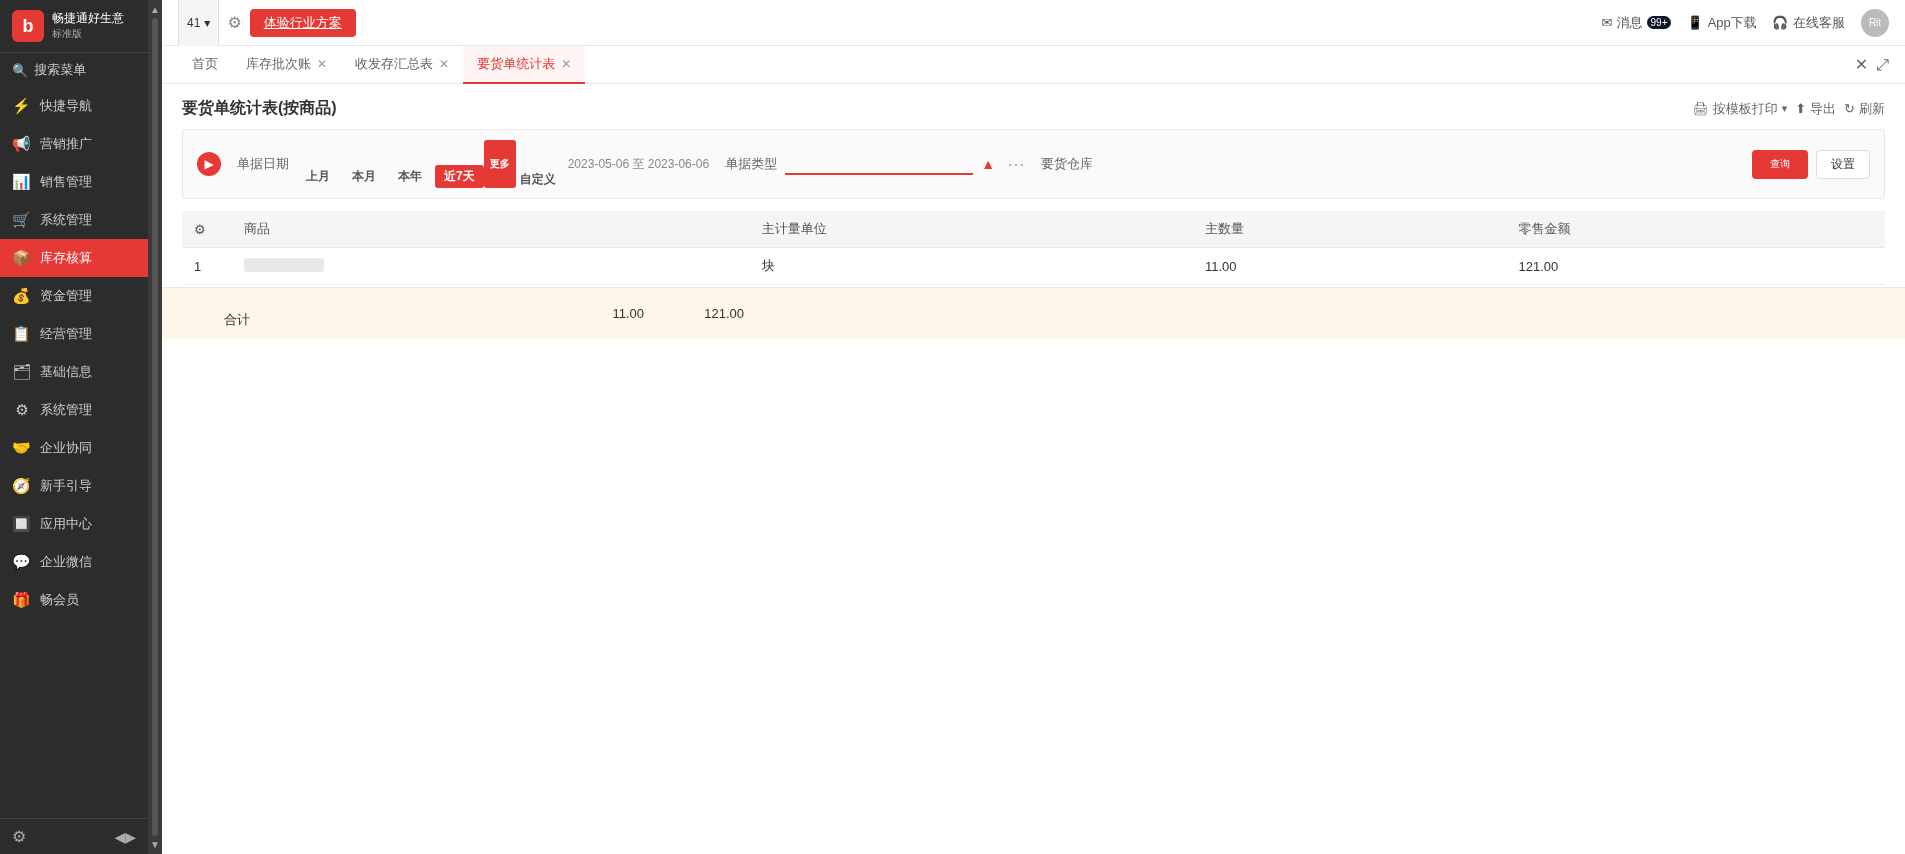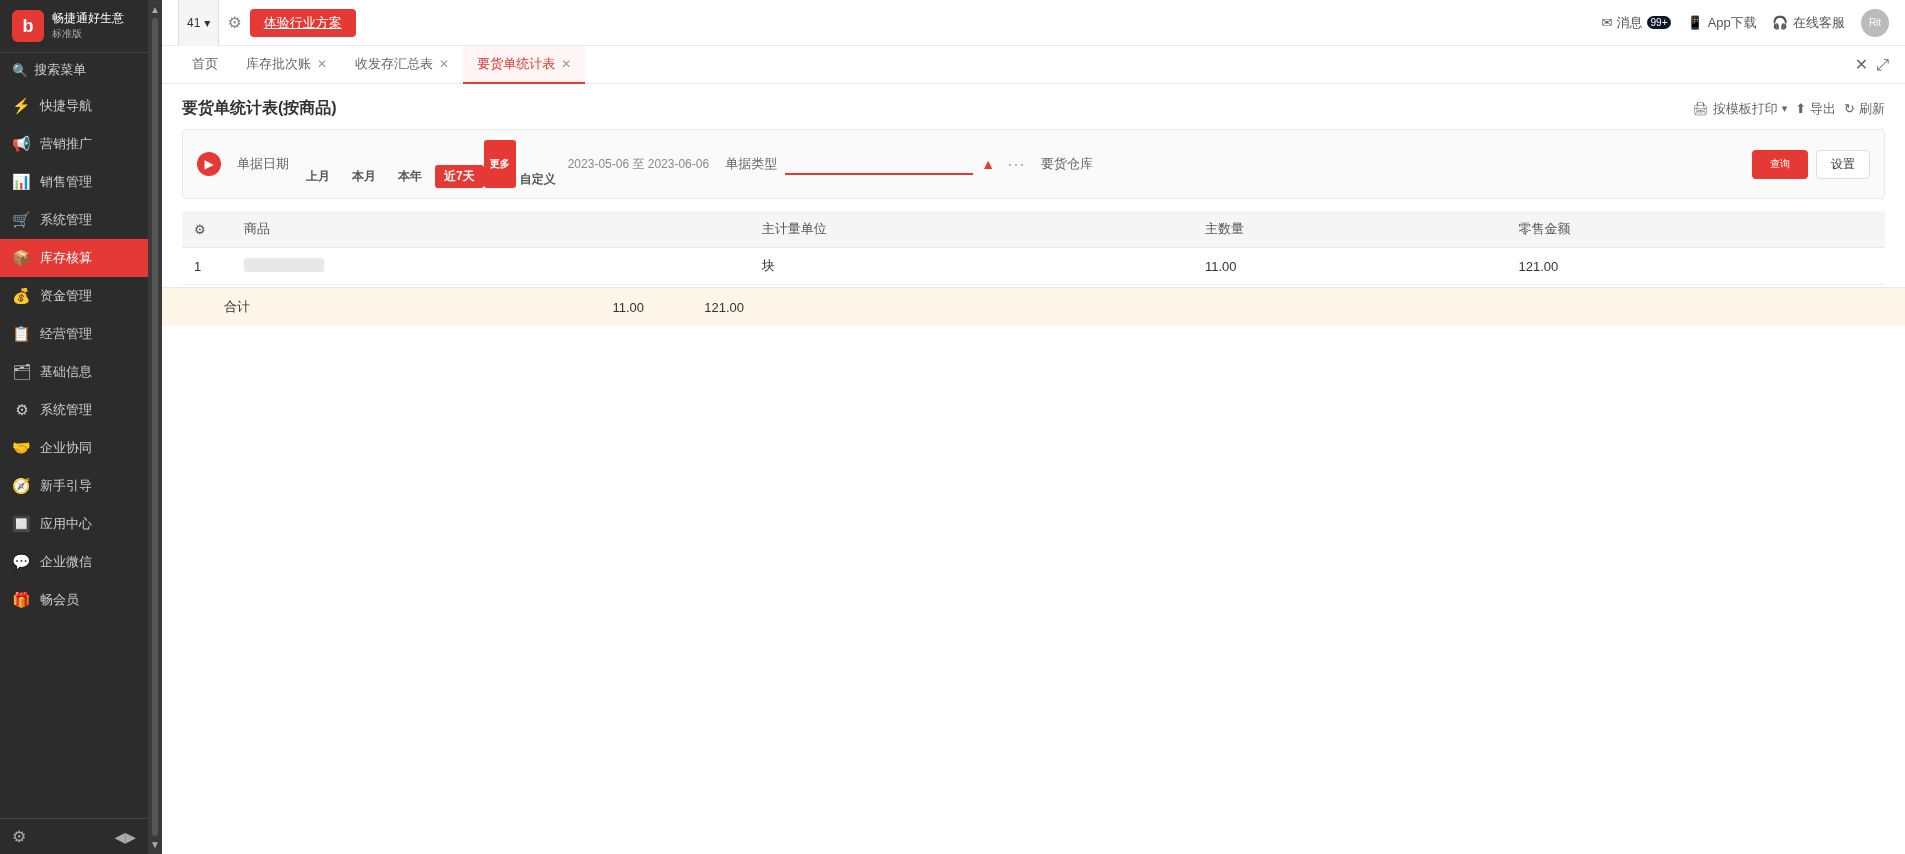--- a/index.html
+++ b/index.html
@@ -485,19 +485,19 @@
       <td>块</td>
       <td style="color:#333;">11.00</td>
       <td style="color:#333;">121.00</td>
     </tr>
           </tbody>
       </table>
     </div>
 
     <div class="table-footer">
       <span style="width:50px;"></span>
-      <span style="width:220px;">合计</span>
+      <span style="width:220px;margin-top:13px;">合计</span>
       <span style="width:120px;"></span>
       <span style="min-width:80px;text-align:right;">11.00</span>
       <span style="min-width:100px;text-align:right;padding-left:50px;">121.00</span>
     </div>
   </div>
 </div>
 
 </body></html>

